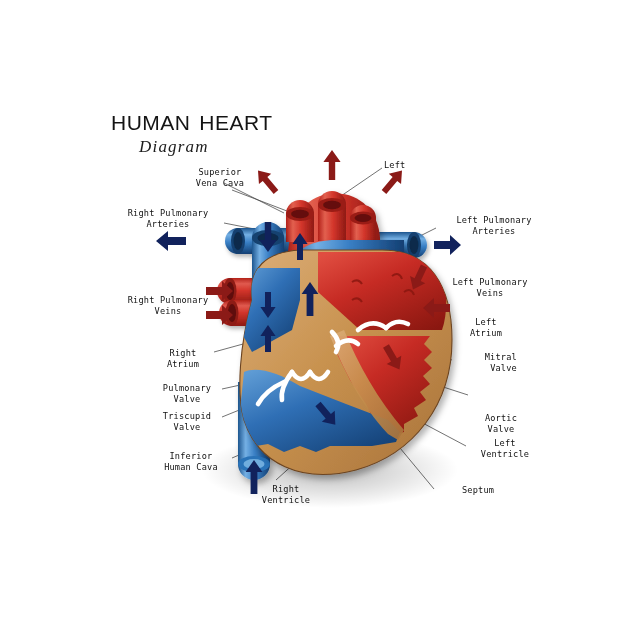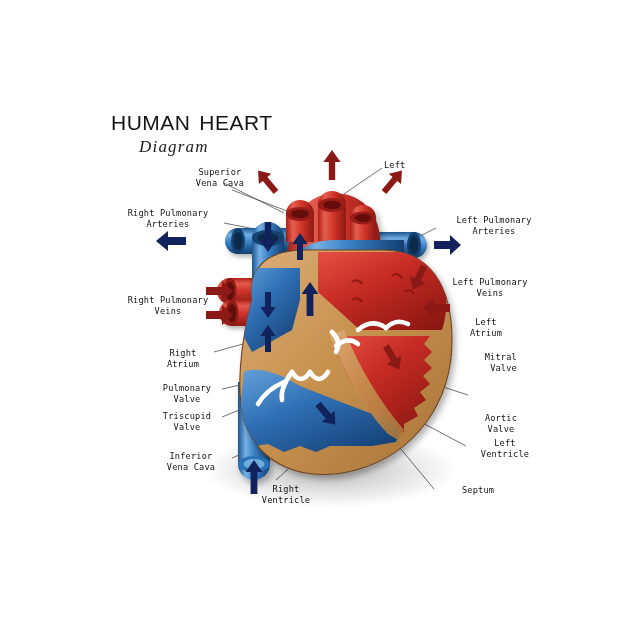--- a/index.html
+++ b/index.html
@@ -393,19 +393,19 @@
 Valve</div>
       <div class="label ta-center" style="left: 150px; top: 383px; width: 74px;">Pulmonary
 Valve</div>
       <div class="label ta-center" style="left: 470px; top: 387px; width: 62px; margin-top: 26px;">Aortic
 Valve</div>
       <div class="label ta-center" style="left: 150px; top: 411px; width: 74px; text-align: center;">Triscupid
 Valve</div>
       <div class="label ta-center" style="left: 468px; top: 438px; width: 74px;">Left
 Ventricle</div>
       <div class="label ta-center" style="left: 150px; top: 451px; width: 82px;">Inferior
-Vena Cava</div>
+Human Cava</div>
       <div class="label ta-center" style="left: 248px; top: 484px; width: 76px;">Right
 Ventricle</div>
       <div class="label ta-left" style="left: 436px; top: 485px; width: 66px; margin-left: 26px;">Septum</div>
     </div>
 
 </div>
 
 </body></html>

